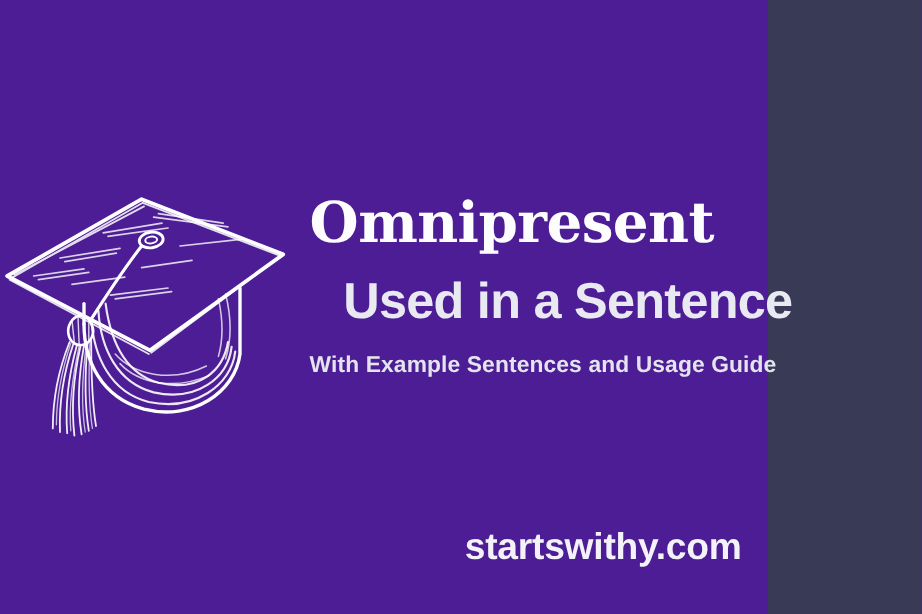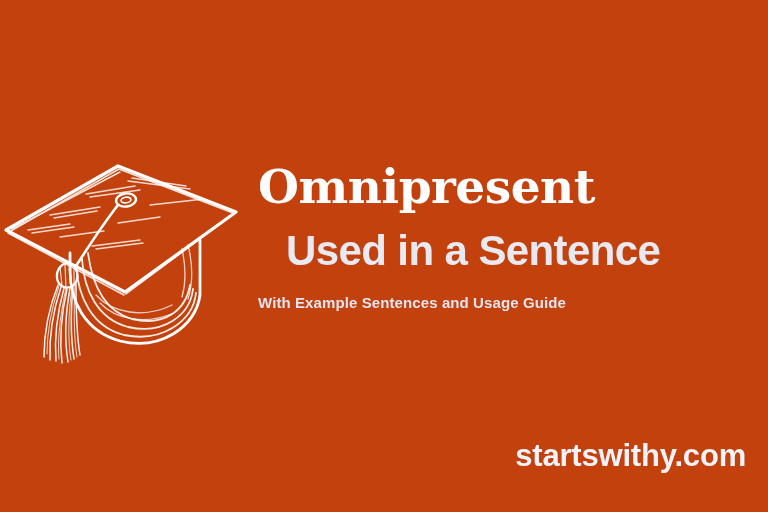--- a/index.html
+++ b/index.html
@@ -4,23 +4,23 @@
 <style>
   * { margin:0; padding:0; box-sizing:border-box; }
   html, body { width:768px; height:512px; overflow:hidden; }
   body {
     background:#393a56;
     font-family:"Liberation Sans", sans-serif;
     position:relative;
   }
   #canvas {
     position:relative;
-    width:768px;
+    width:640px;
     height:512px;
-    background:#c2410c;
+    background:#4c1d95;
   }
 
   
   #cap-illustration {
     position:absolute;
     left:0px;
     top:145px;
     width:245px;
     height:225px;
   }
@@ -53,21 +53,21 @@
     letter-spacing:-0.6px;
     color:#e9e9f2;
     white-space:nowrap;
     margin-left:28px;
   }
 
   #subtitle {
     margin-top:22px;
     font-family:"Liberation Sans", sans-serif;
     font-weight:600;
-    font-size:15px;
+    font-size:19px;
     line-height:1.2;
     letter-spacing:0.1px;
     color:#e4e4ee;
     white-space:nowrap;
   }
 
   
   #brand {
     position:absolute;
     right:22px;

